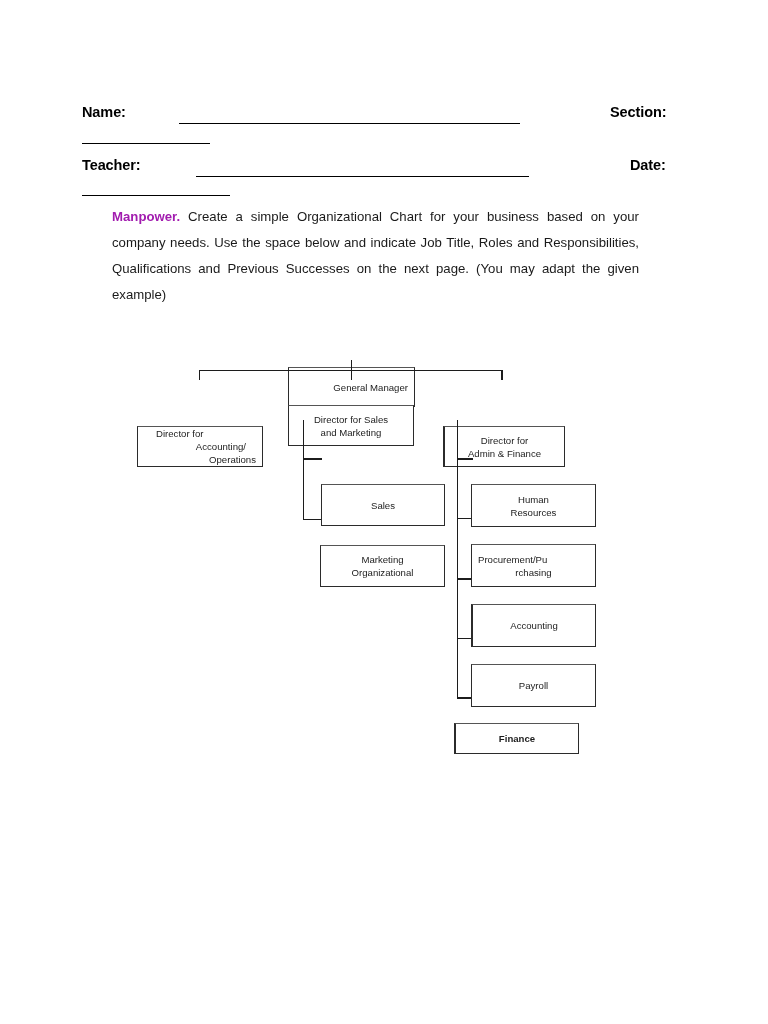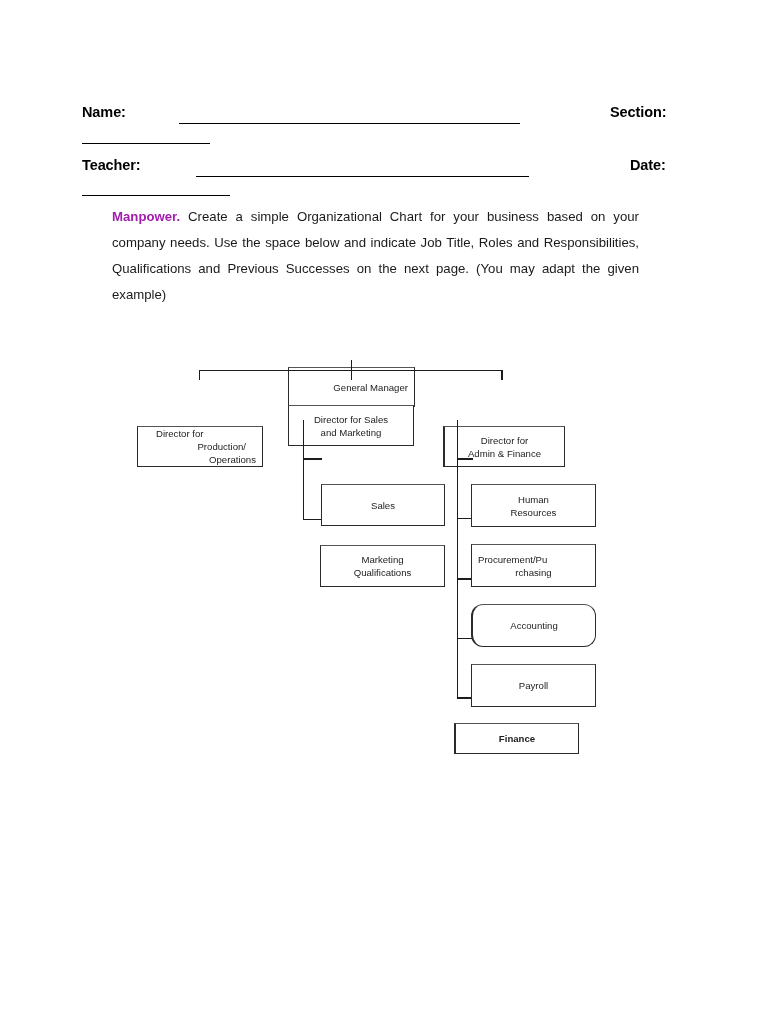--- a/index.html
+++ b/index.html
@@ -130,21 +130,21 @@
     <div class="line v" style="left:351px; top:360px; height:11px;"></div>
 
     <div class="line h" style="left:199px; top:370px; width:304px;"></div>
 
     <div class="line v" style="left:199px; top:370px; height:10px;"></div>
     <div class="line v" style="left:351px; top:370px; height:10px;"></div>
     <div class="line thick v" style="left:501px; top:370px; height:10px;"></div>
 
     <div class="node ragged" style="left:137px; top:379px; width:126px; height:41px;">
       <span class="ln">Director for</span>
-      <span class="ln">Production/</span>
+      <span class="ln">Accounting/</span>
       <span class="ln">Operations</span>
     </div>
 
     <div class="node n-center" style="left:288px; top:358px; width:126px; height:41px;">
       <span class="ln">Director for Sales</span>
       <span class="ln">and Marketing</span>
     </div>
 
     <div class="node n-center" style="left:443px; top:379px; width:122px; height:41px; border-left-width:2.2px;">
       <span class="ln">Director for</span>
@@ -154,42 +154,42 @@
     <div class="line v" style="left:303px; top:420px; height:100px;"></div>
     <div class="line thick h" style="left:303px; top:458px; width:19px;"></div>
     <div class="line h" style="left:303px; top:519px; width:19px;"></div>
 
     <div class="node n-center" style="left:321px; top:437px; width:124px; height:42px;">
       <span class="ln">Sales</span>
     </div>
 
     <div class="node n-center" style="left:320px; top:498px; width:125px; height:42px;">
       <span class="ln">Marketing</span>
-      <span class="ln">Qualifications</span>
+      <span class="ln">Organizational</span>
     </div>
 
     <div class="line v" style="left:457px; top:420px; height:278px;"></div>
 
     <div class="line thick h" style="left:457px; top:458px; width:16px;"></div>
     <div class="line h" style="left:457px; top:518px; width:16px;"></div>
     <div class="line thick h" style="left:457px; top:578px; width:16px;"></div>
     <div class="line h" style="left:457px; top:638px; width:16px;"></div>
     <div class="line thick h" style="left:457px; top:697px; width:16px;"></div>
 
     <div class="node" style="left:471px; top:497px; width:125px; height:43px;">
       <span class="ln" style="text-align:left;">Procurement/Pu</span>
       <span class="ln" style="text-align:center;">rchasing</span>
     </div>
 
     <div class="node n-center" style="left:471px; top:437px; width:125px; height:43px;">
       <span class="ln">Human</span>
       <span class="ln">Resources</span>
     </div>
 
-    <div class="node n-center" style="left:471px; top:557px; width:125px; height:43px; border-left-width:2.2px;border-radius:12px;">
+    <div class="node n-center" style="left:471px; top:557px; width:125px; height:43px; border-left-width:2.2px;">
       <span class="ln">Accounting</span>
     </div>
 
     <div class="node n-center" style="left:471px; top:617px; width:125px; height:43px;">
       <span class="ln">Payroll</span>
     </div>
 
     <div class="node n-center" style="left:454px; top:676px; width:125px; height:31px; border-left-width:2.2px;font-weight:bold;">
       <span class="ln">Finance</span>
     </div>

